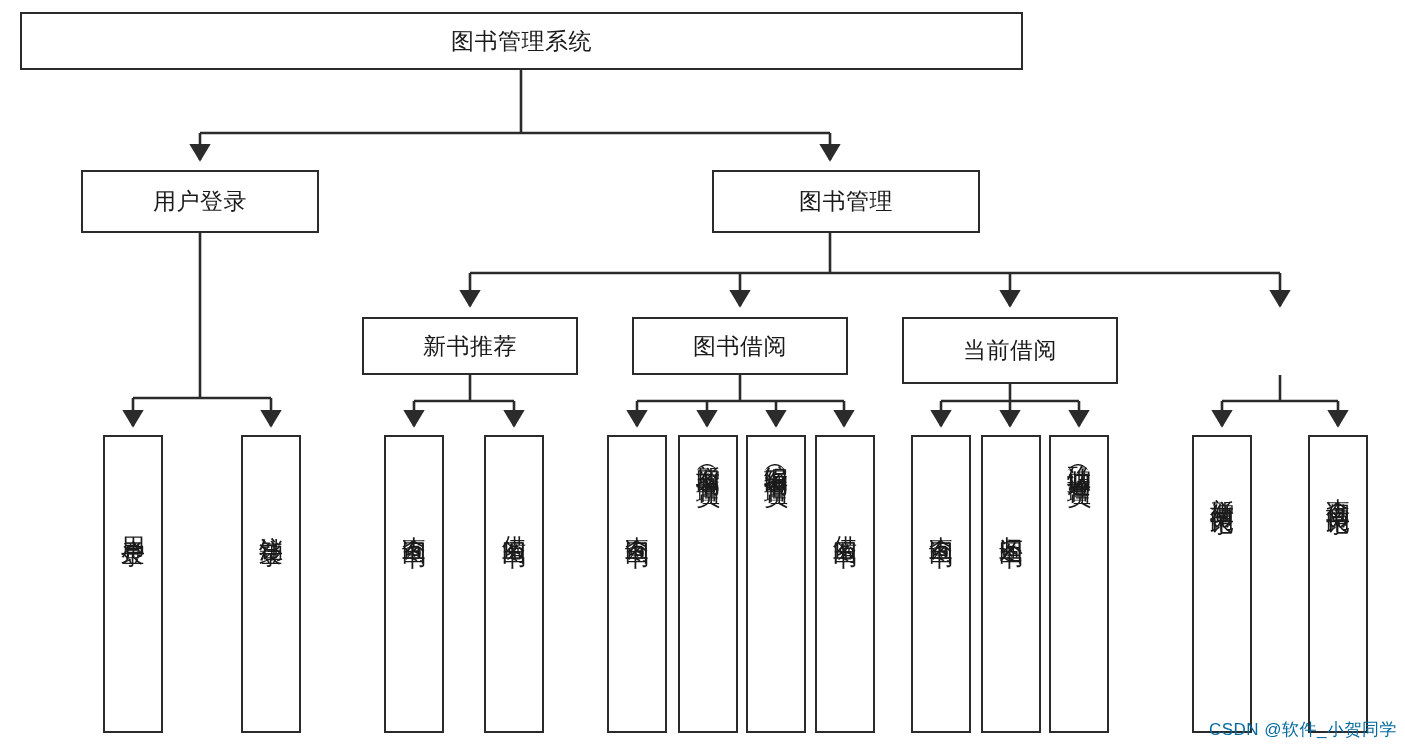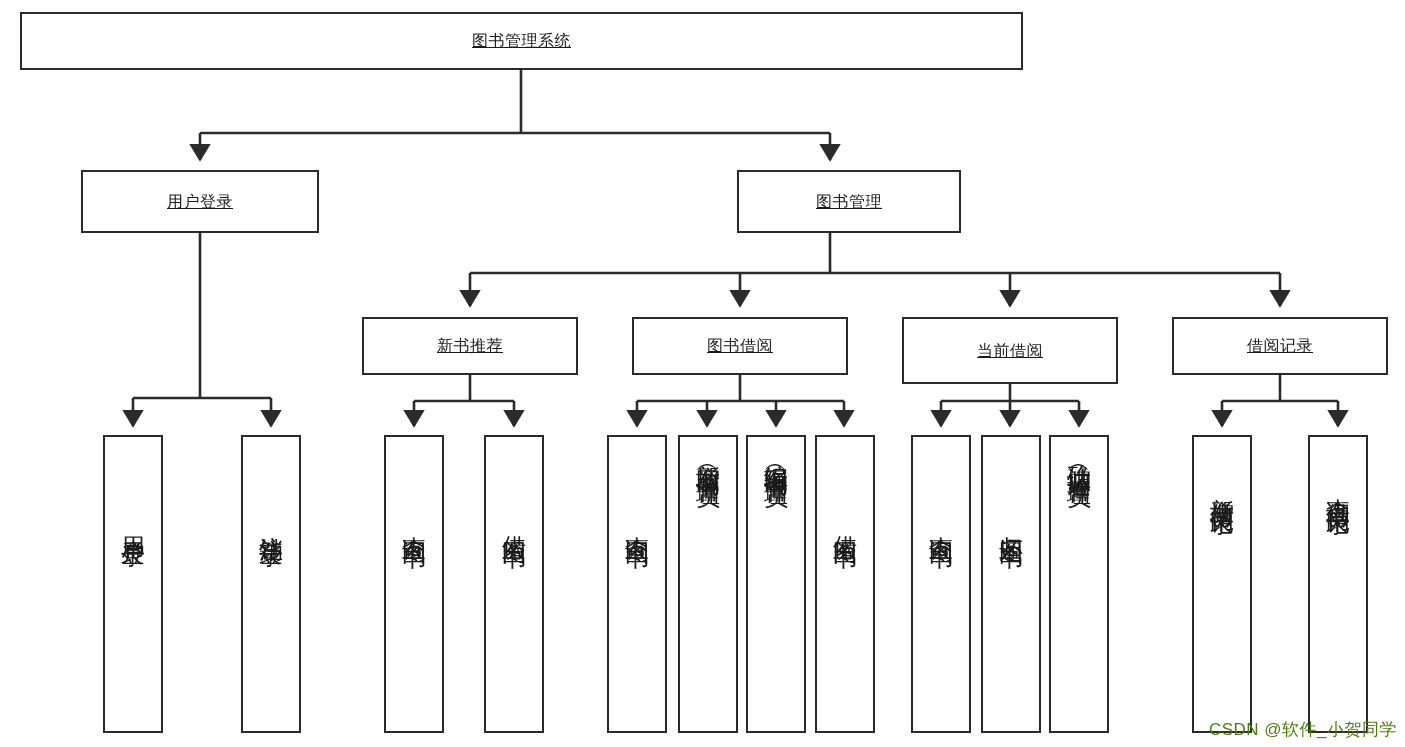--- a/index.html
+++ b/index.html
@@ -34,42 +34,41 @@
     justify-content: center;
     color: #1a1a1a;
     z-index: 2;
   }
   .node .label {
     display: block;
     line-height: 1.08;
     letter-spacing: 0.5px;
   }
   .node.horiz .label {
-    font-size: 16px;
+    font-size: 23px;
     white-space: nowrap;
-    text-decoration: underline;
   }
   .node.vert {
     align-items: flex-start;
     padding-top: 10px;
   }
   .node.vert .label {
     writing-mode: vertical-rl;
     text-orientation: upright;
     font-size: 24px;
     letter-spacing: 3px;
     line-height: 1;
     text-align: left;
   }
   .watermark {
     position: absolute;
     right: 8px;
     bottom: 6px;
     font-size: 17px;
-    color: #4d7c0f;
+    color: #0369a1;
     z-index: 5;
     white-space: nowrap;
     letter-spacing: 0.5px;
   }
 </style>
 </head>
 <body>
 
 <div id="canvas">
 
@@ -124,39 +123,36 @@
   </svg>
 
   <div class="node horiz" style="left:20px; top:12px; width:1003px; height:58px;">
     <span class="label">图书管理系统</span>
   </div>
 
   <div class="node horiz" style="left:81px; top:170px; width:238px; height:63px;">
     <span class="label">用户登录</span>
   </div>
 
-  <div class="node horiz" style="left:712px; top:170px; width:224px; height:63px;margin-left:25px;">
+  <div class="node horiz" style="left:712px; top:170px; width:268px; height:63px;">
     <span class="label">图书管理</span>
   </div>
 
   <div class="node horiz" style="left:362px; top:317px; width:216px; height:58px;text-align:center;">
     <span class="label">新书推荐</span>
   </div>
 
   <div class="node horiz" style="left:632px; top:317px; width:216px; height:58px;">
     <span class="label">图书借阅</span>
   </div>
 
   <div class="node horiz" style="left:902px; top:317px; width:216px; height:67px;">
     <span class="label">当前借阅</span>
   </div>
 
-  <div class="node horiz" style="left:1172px; top:317px; width:216px; height:58px;">
-    <span class="label">借阅记录</span>
-  </div>
 
   <div class="node vert" style="left:103px; top:435px; width:60px; height:298px; padding-top:80px;">
     <span class="label">用户登录</span>
   </div>
 
   <div class="node vert" style="left:241px; top:435px; width:60px; height:298px; padding-top:80px;">
     <span class="label">注销登录</span>
   </div>
 
   <div class="node vert" style="left:384px; top:435px; width:60px; height:298px; padding-top:80px;">

